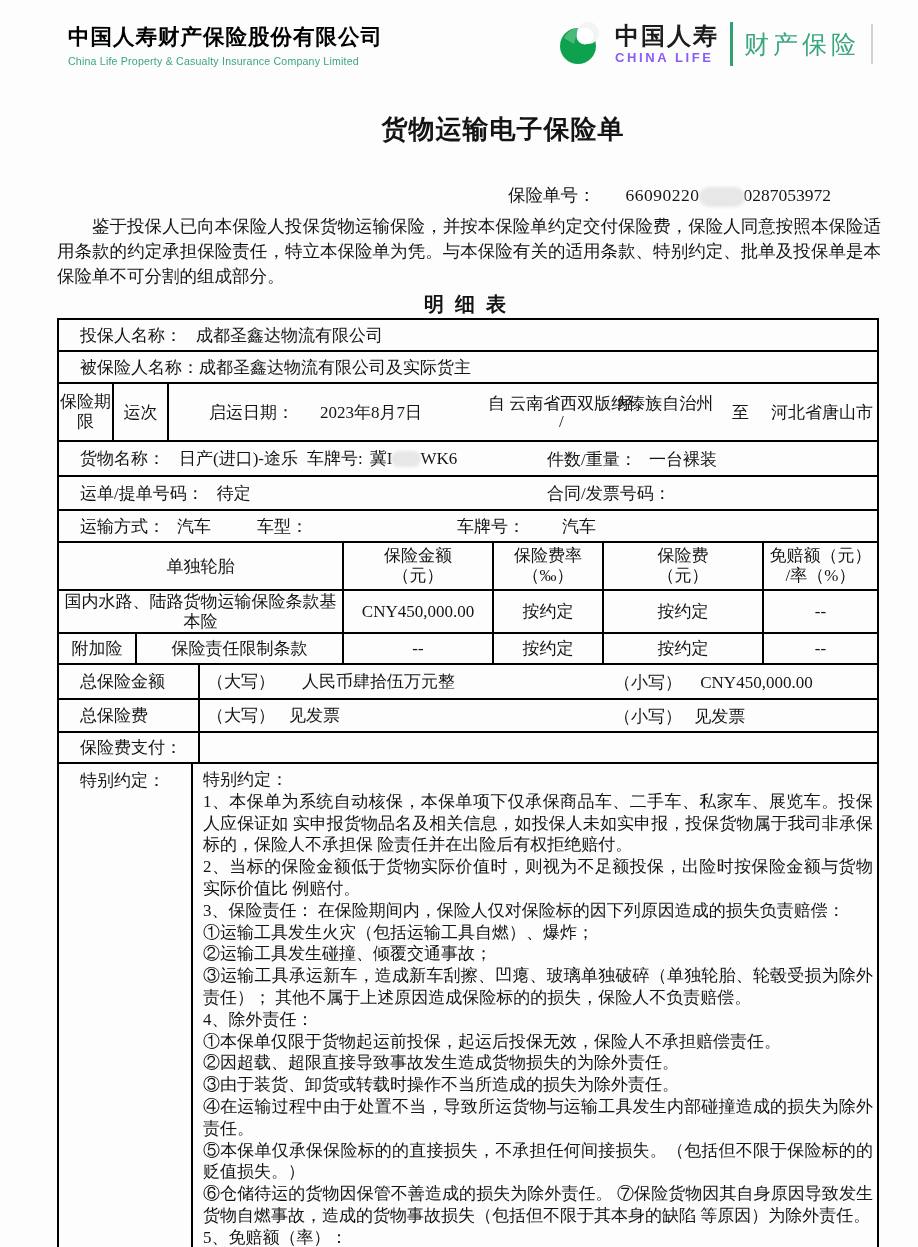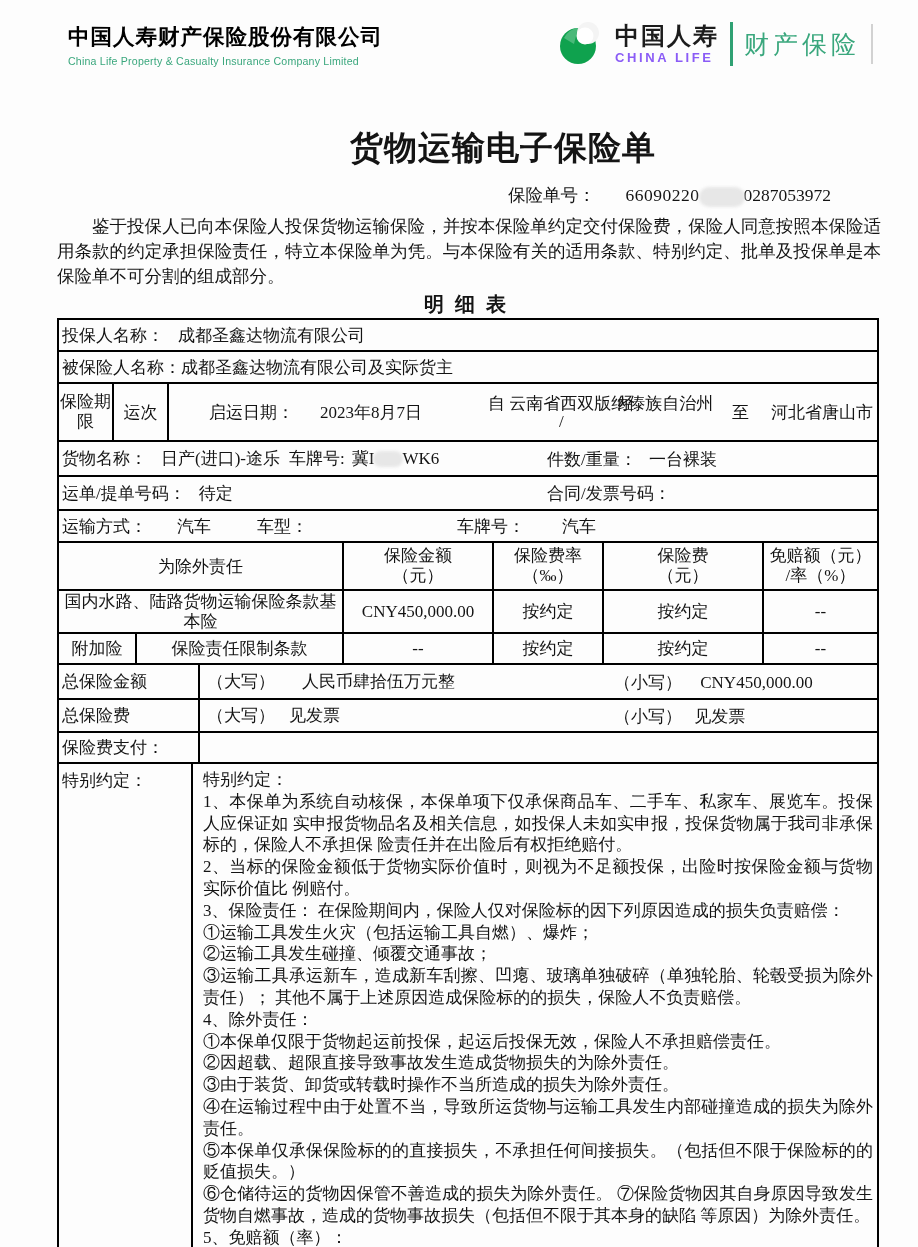--- a/index.html
+++ b/index.html
@@ -13,41 +13,41 @@
   .hdr-right{position:absolute;left:558px;top:20px;display:flex;align-items:center;}
   .logo-svg{width:48px;height:48px;flex:0 0 auto;}
   .logo-txt{margin-left:9px;}
   .logo-txt .cn{font-size:24px;font-weight:900;color:#1c1c1c;letter-spacing:2px;line-height:24px;}
   .logo-txt .en{font-size:13px;color:#8b5cf6;letter-spacing:2.6px;margin-top:2px;
                 font-family:"Liberation Sans",sans-serif;font-weight:600;}
   .vbar{width:3px;height:44px;background:#2fa173;margin:0 11px;}
   .vbar2{width:2px;height:40px;background:#d2d2d2;margin-left:11px;}
   .div-cn{font-size:25px;color:#3aa77d;letter-spacing:4px;font-weight:500;}
   
-  .title{position:absolute;top:126px;left:0;width:100%;box-sizing:border-box;padding-left:88px;
-         text-align:center;font-size:33px;font-weight:bold;letter-spacing:1px;}
+  .title{position:absolute;top:112px;left:0;width:100%;box-sizing:border-box;padding-left:88px;
+         text-align:center;font-size:26px;font-weight:bold;letter-spacing:1px;}
   .policy{position:absolute;top:183px;left:508px;font-size:17.5px;white-space:nowrap;}
   .policy .num{margin-left:30px;letter-spacing:0.5px;}
   .blur{display:inline-block;vertical-align:middle;background:#e7e7e7;border-radius:10px;
         filter:blur(1.5px);margin:0 -1px;}
   .blur.b1{width:46px;height:20px;}
   .blur.b2{width:30px;height:16px;}
   
   .preamble{position:absolute;top:214px;left:57px;width:824px;font-size:17.5px;line-height:25px;
             text-align:justify;text-indent:2em;}
   .detail-title{position:absolute;top:291px;left:0;width:100%;box-sizing:border-box;padding-left:15px;
             text-align:center;font-size:20px;font-weight:bold;letter-spacing:3px;}
   
   .dtable{position:absolute;left:57px;top:318px;width:818px;border:2.5px solid #000;font-size:17px;}
   .tr{display:flex;border-top:2px solid #000;box-sizing:border-box;position:relative;align-items:stretch;}
   .tr.first{border-top:none;}
   .td{border-left:2px solid #000;box-sizing:border-box;display:flex;align-items:center;}
   .td.nb{border-left:none;}
   .td.c{justify-content:center;text-align:center;}
-  .pad{padding-left:3px;}
+  .pad{padding-left:21px;}
   .h30{height:30px;} .h32{height:32px;} .h58{height:58px;justify-content:space-between;} .h35{height:35px;} .h34{height:34px;}
   .h48{height:48px;} .h43{height:43px;} .h31{height:31px;} .h33{height:33px;}
   .abs{position:absolute;top:50%;transform:translateY(-50%);white-space:nowrap;}
   .place-wrap{display:inline-flex;flex-direction:column;align-items:center;margin-left:66px;line-height:19px;text-align:center;}
   .place-row{white-space:nowrap;}
   .place{display:inline-block;width:104px;vertical-align:bottom;line-height:19px;}
   .slash{line-height:17px;}
   .dest-grp{margin-left:auto;margin-right:4px;white-space:nowrap;display:flex;align-items:center;}
   .dest-grp .to{margin-right:22px;}
   .two-line{line-height:20px;}
@@ -157,21 +157,21 @@
         <span>运输方式：</span>
         <span class="abs" style="left:118px;">汽车</span>
         <span class="abs" style="left:198px;">车型：</span>
         <span class="abs" style="left:290px;"></span>
         <span class="abs" style="left:398px;">车牌号：</span>
         <span class="abs" style="left:503px;">汽车</span>
       </div>
     </div>
 
     <div class="tr h48">
-      <div class="td nb c" style="width:283px;">为除外责任</div>
+      <div class="td nb c" style="width:283px;">单独轮胎</div>
       <div class="td c two-line" style="width:150px;">
         <span><span>保险金额</span><br>
         <span>（元）</span></span>
       </div>
       <div class="td c two-line" style="width:110px;">
         <span><span>保险费率</span><br>
         <span>（‰）</span></span>
       </div>
       <div class="td c two-line" style="width:160px;">
         <span><span>保险费</span><br>

